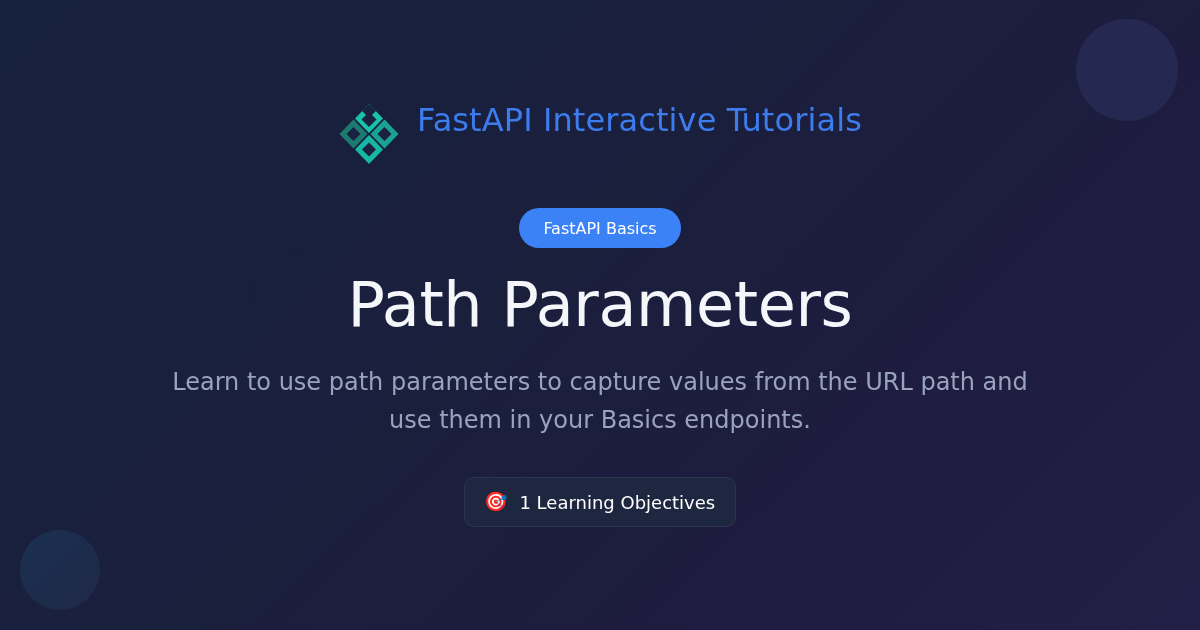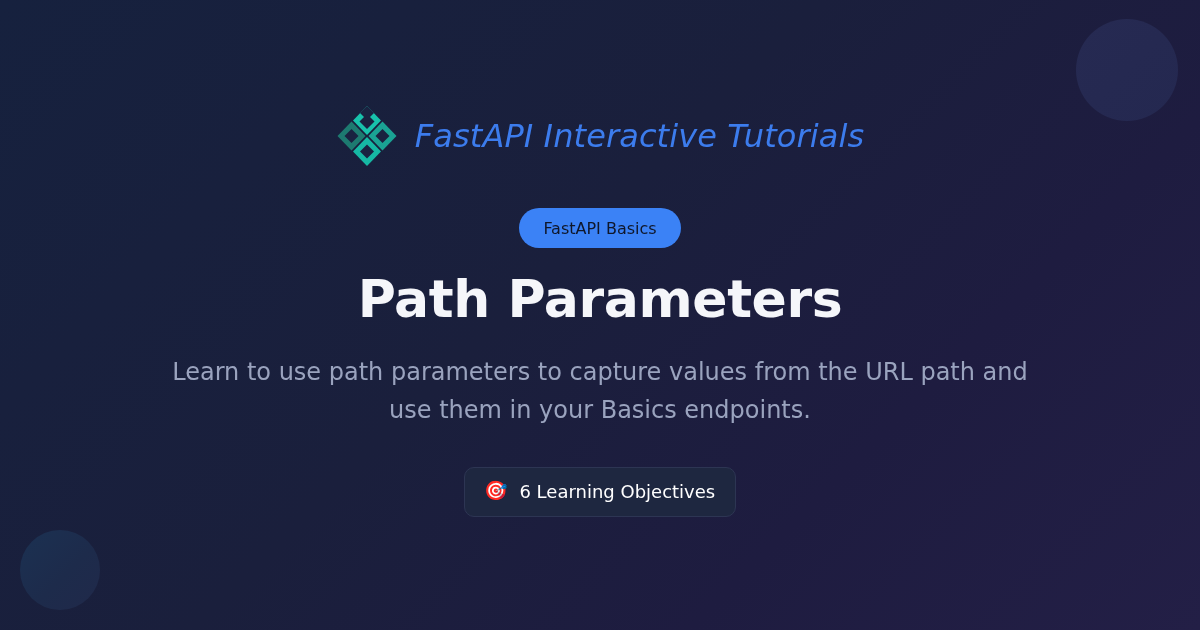--- a/index.html
+++ b/index.html
@@ -55,25 +55,23 @@
     width: 1200px;
     height: 630px;
     display: flex;
     flex-direction: column;
     align-items: center;
   }
 
   
   #brand {
     display: flex;
-    align-items: center;
     gap: 17px;
     margin-top: 101px;
     height: 70px;
-    font-style: italic;
   }
   #brand-logo {
     width: 62px;
     height: 66px;
     display: block;
     flex: none;
   }
   #brand-title {
     font-size: 32px;
     font-weight: 400;
@@ -84,31 +82,31 @@
 
   
   #category-badge {
     margin-top: 37px;
     height: 40px;
     padding: 0 24px;
     display: inline-flex;
     align-items: center;
     justify-content: center;
     background: #3b82f6;
-    color: #0f172a;
+    color: #ffffff;
     font-size: 16px;
     border-radius: 999px;
     white-space: nowrap;
   }
 
   
   #page-title {
     margin-top: 24px;
-    font-size: 52px;
-    font-weight: 700;
+    font-size: 62px;
+    font-weight: 400;
     color: #f5f6fa;
     letter-spacing: -0.4px;
     line-height: 1.05;
     text-align: center;
   }
 
   
   #page-description {
     margin-top: 26px;
     width: 860px;
@@ -181,17 +179,17 @@
     </div>
 
     <div id="category-badge">FastAPI Basics</div>
 
     <h1 id="page-title">Path Parameters</h1>
 
     <p id="page-description">Learn to use path parameters to capture values from the URL path and use them in your Basics endpoints.</p>
 
     <div id="objectives-button">
       <span id="objectives-icon">🎯</span>
-      <span>6 Learning Objectives</span>
+      <span>1 Learning Objectives</span>
     </div>
 
   </div>
 </div>
 
 </body></html>

